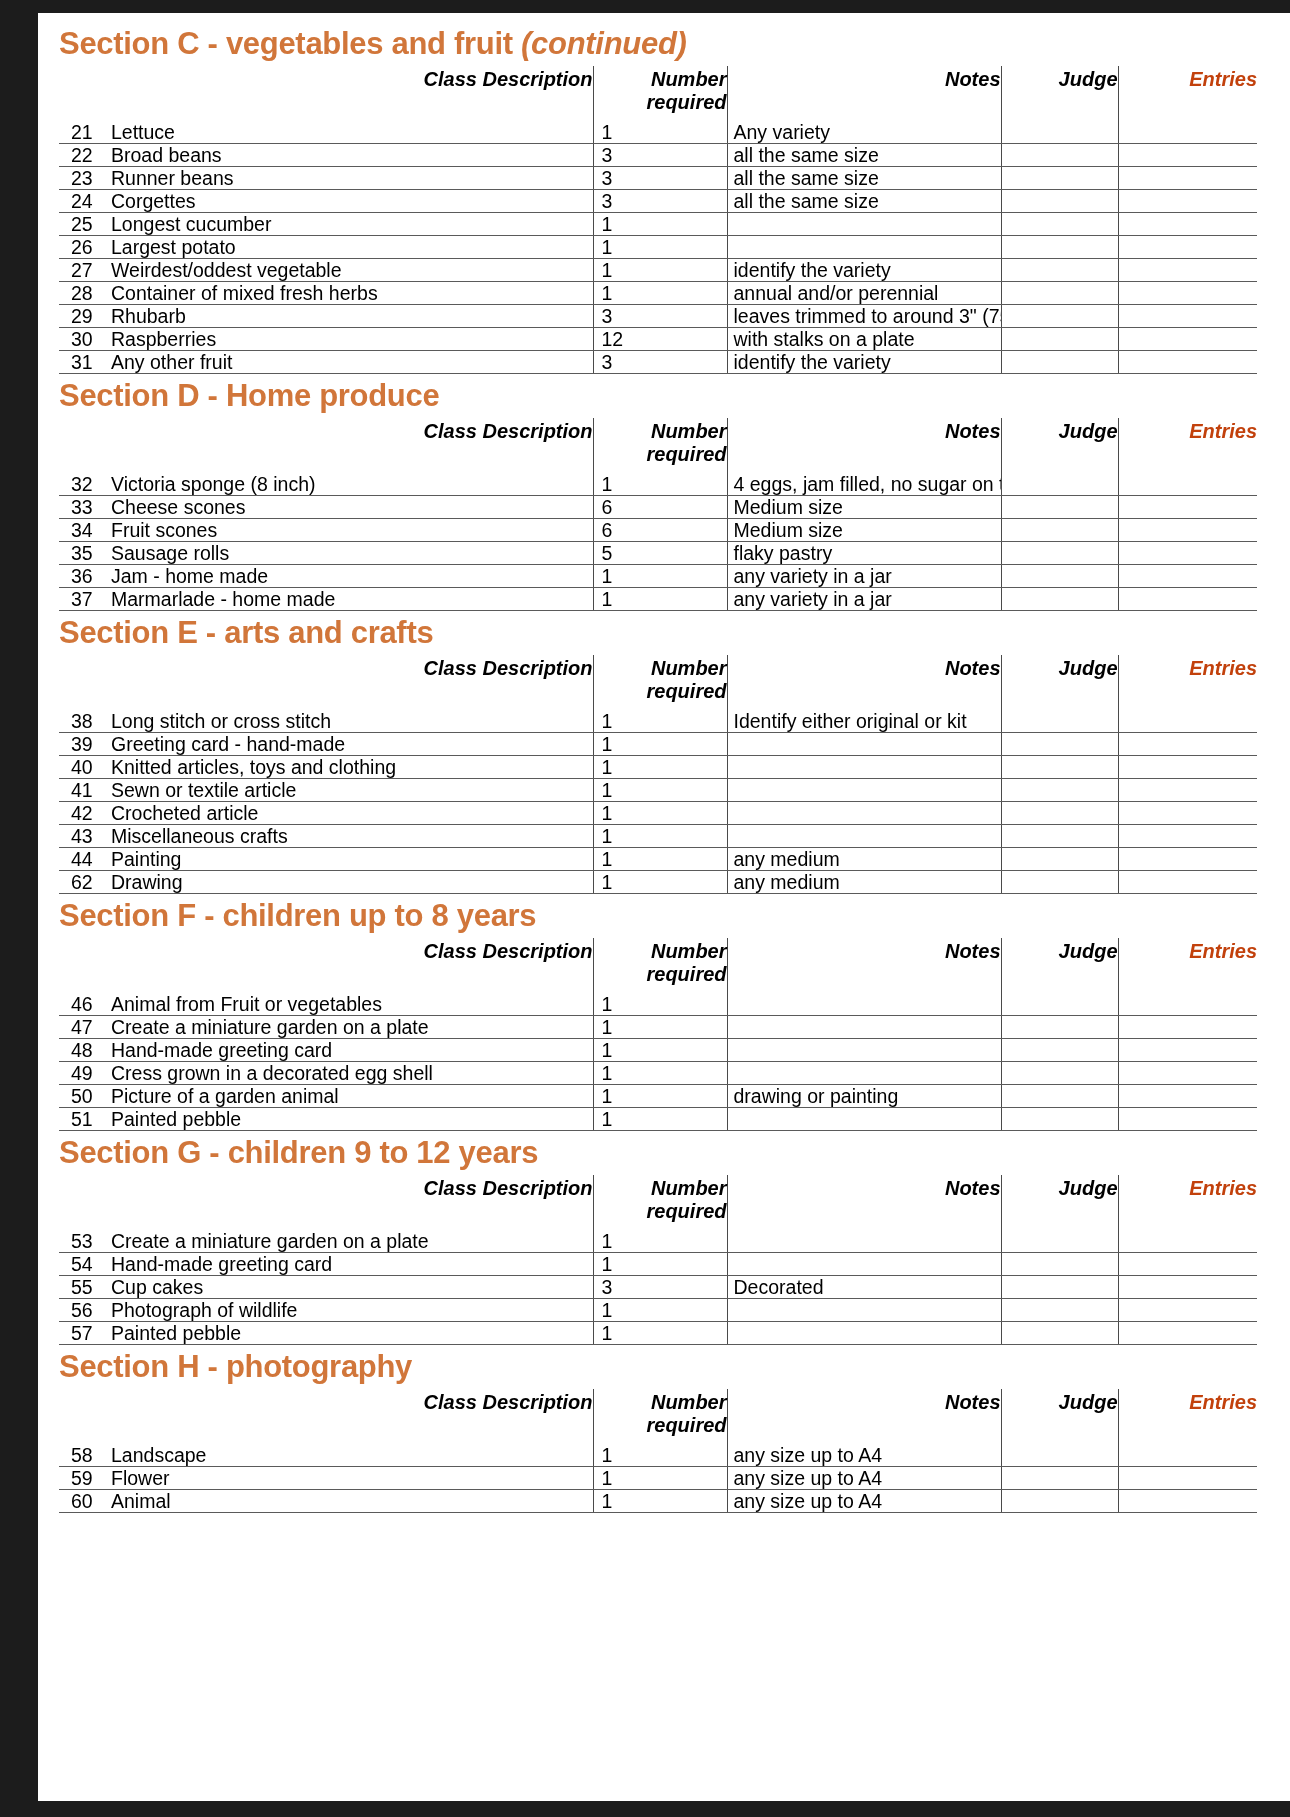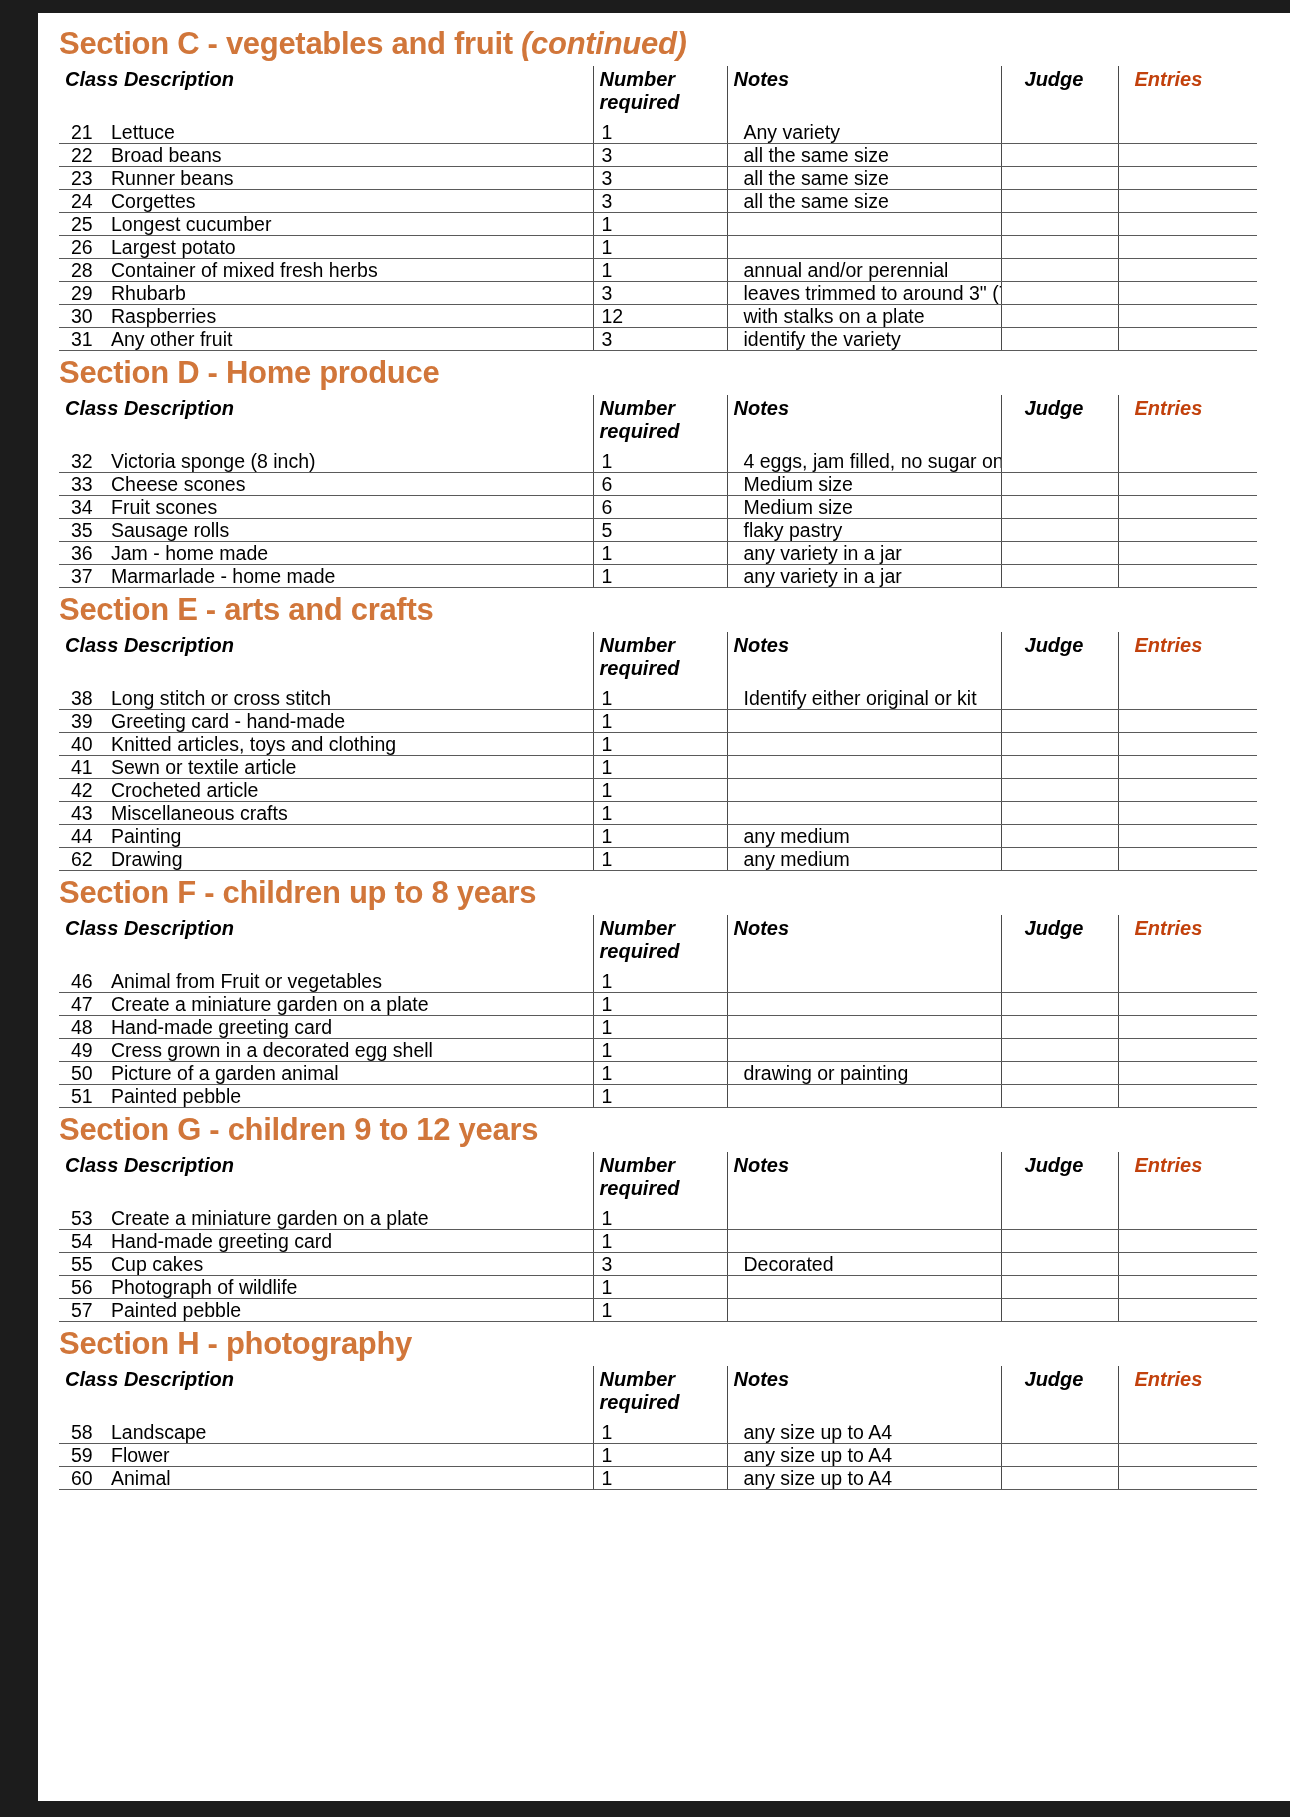--- a/index.html
+++ b/index.html
@@ -62,21 +62,21 @@
   table.cls col.c-desc  { width: 494px; }
   table.cls col.c-req   { width: 134px; }
   table.cls col.c-notes { width: 274px; }
   table.cls col.c-judge { width: 117px; }
   table.cls col.c-ent   { width: 139px; }
 
   table.cls th {
     font-size: 20px;
     font-style: italic;
     font-weight: bold;
-    text-align: left;
+    text-align: right;
     vertical-align: top;
     color: #000;
     padding: 2px 0 0 6px;
     height: 53px;
     border: none;
   }
   table.cls th.th-ent {
     color: #c2410c;
     padding-left: 16px;
   }
@@ -94,21 +94,21 @@
     overflow: hidden;
   }
   table.cls tr.first-row td { border-top: none; }
   table.cls td.v-sep { border-left: 1.4px solid #4a4a4a; }
   table.cls td.c-num {
     text-align: left;
     padding-left: 12px;
   }
   table.cls td.c-desc { padding-left: 12px; }
   table.cls td.c-req { padding-left: 8px; }
-  table.cls td.c-notes { padding-left: 16px; margin-top: 32px; }
+  table.cls td.c-notes { padding-left: 6px; margin-top: 32px; }
   table.cls td.c-judge, table.cls td.c-ent { padding-left: 0; }
 </style>
 </head>
 <body>
 
 <div class="page-frame">
   <div class="page">
     <div class="content" id="content">
         <div class="section">
           <h2 class="section-title"><span>Section C - vegetables and fruit</span> <span class="cont">(continued)</span></h2>
@@ -173,20 +173,28 @@
               </tr>
               <tr class="data-row">
                 <td class="c-num">26</td>
                 <td class="c-desc">Largest potato</td>
                 <td class="c-req v-sep">1</td>
                 <td class="c-notes v-sep"></td>
                 <td class="c-judge v-sep"></td>
                 <td class="c-ent v-sep"></td>
               </tr>
               <tr class="data-row">
+                <td class="c-num">27</td>
+                <td class="c-desc">Weirdest/oddest vegetable</td>
+                <td class="c-req v-sep">1</td>
+                <td class="c-notes v-sep">identify the variety</td>
+                <td class="c-judge v-sep"></td>
+                <td class="c-ent v-sep"></td>
+              </tr>
+              <tr class="data-row">
                 <td class="c-num">28</td>
                 <td class="c-desc">Container of mixed fresh herbs</td>
                 <td class="c-req v-sep">1</td>
                 <td class="c-notes v-sep">annual and/or perennial</td>
                 <td class="c-judge v-sep"></td>
                 <td class="c-ent v-sep"></td>
               </tr>
               <tr class="data-row">
                 <td class="c-num">29</td>
                 <td class="c-desc">Rhubarb</td>

